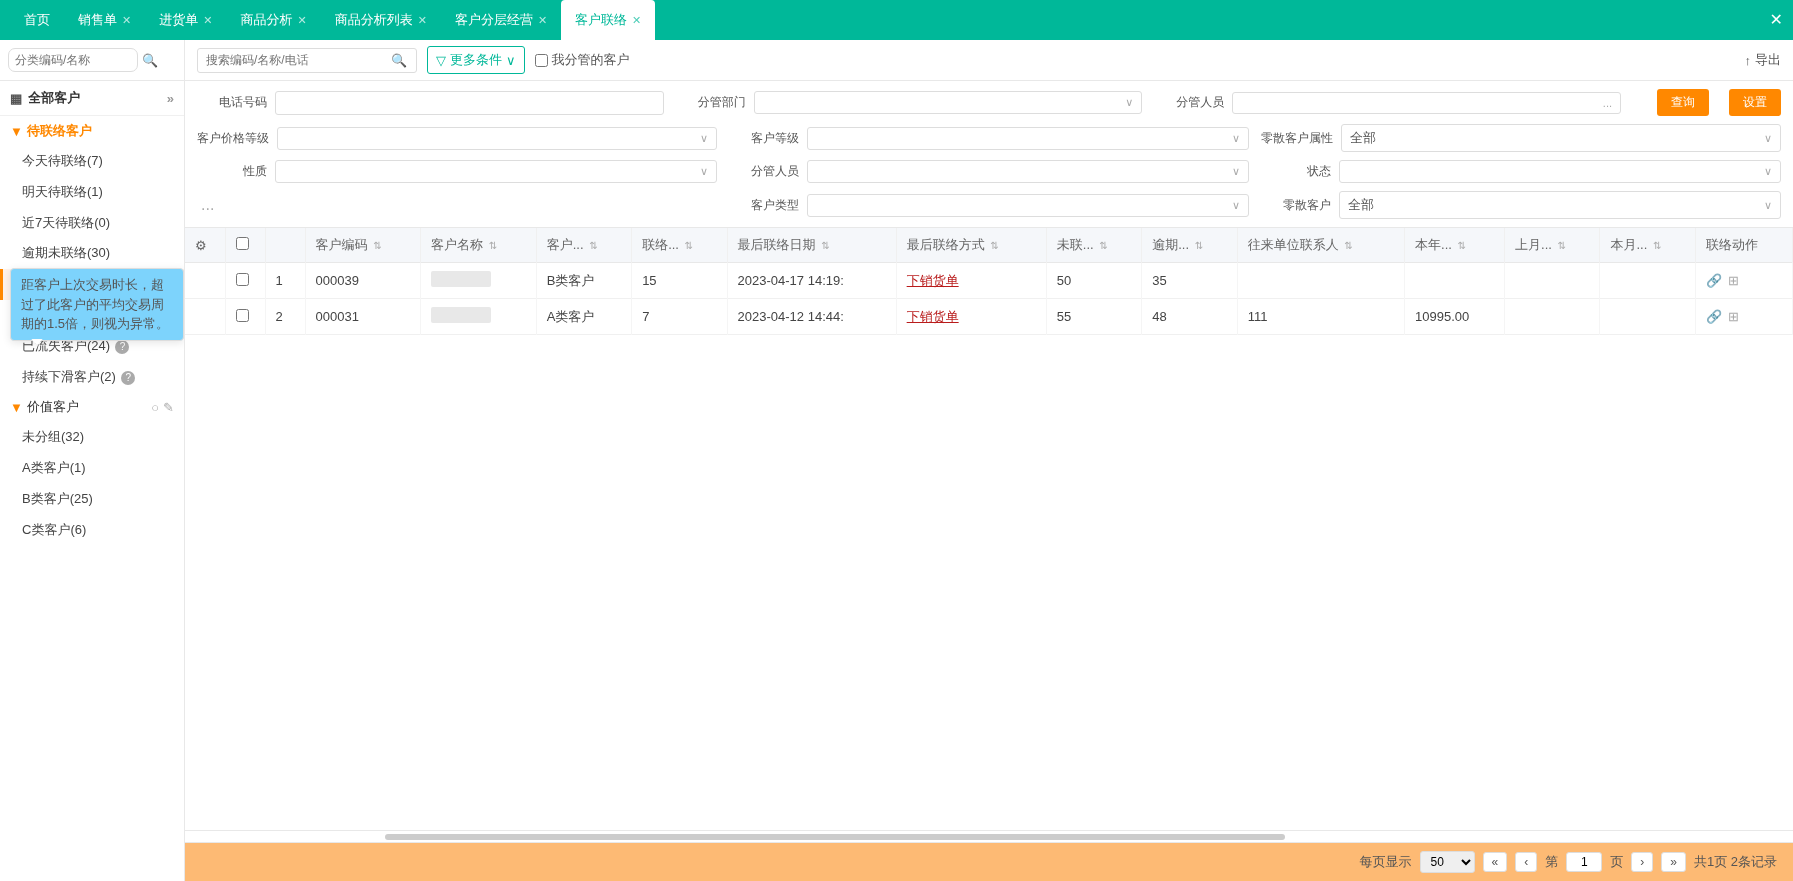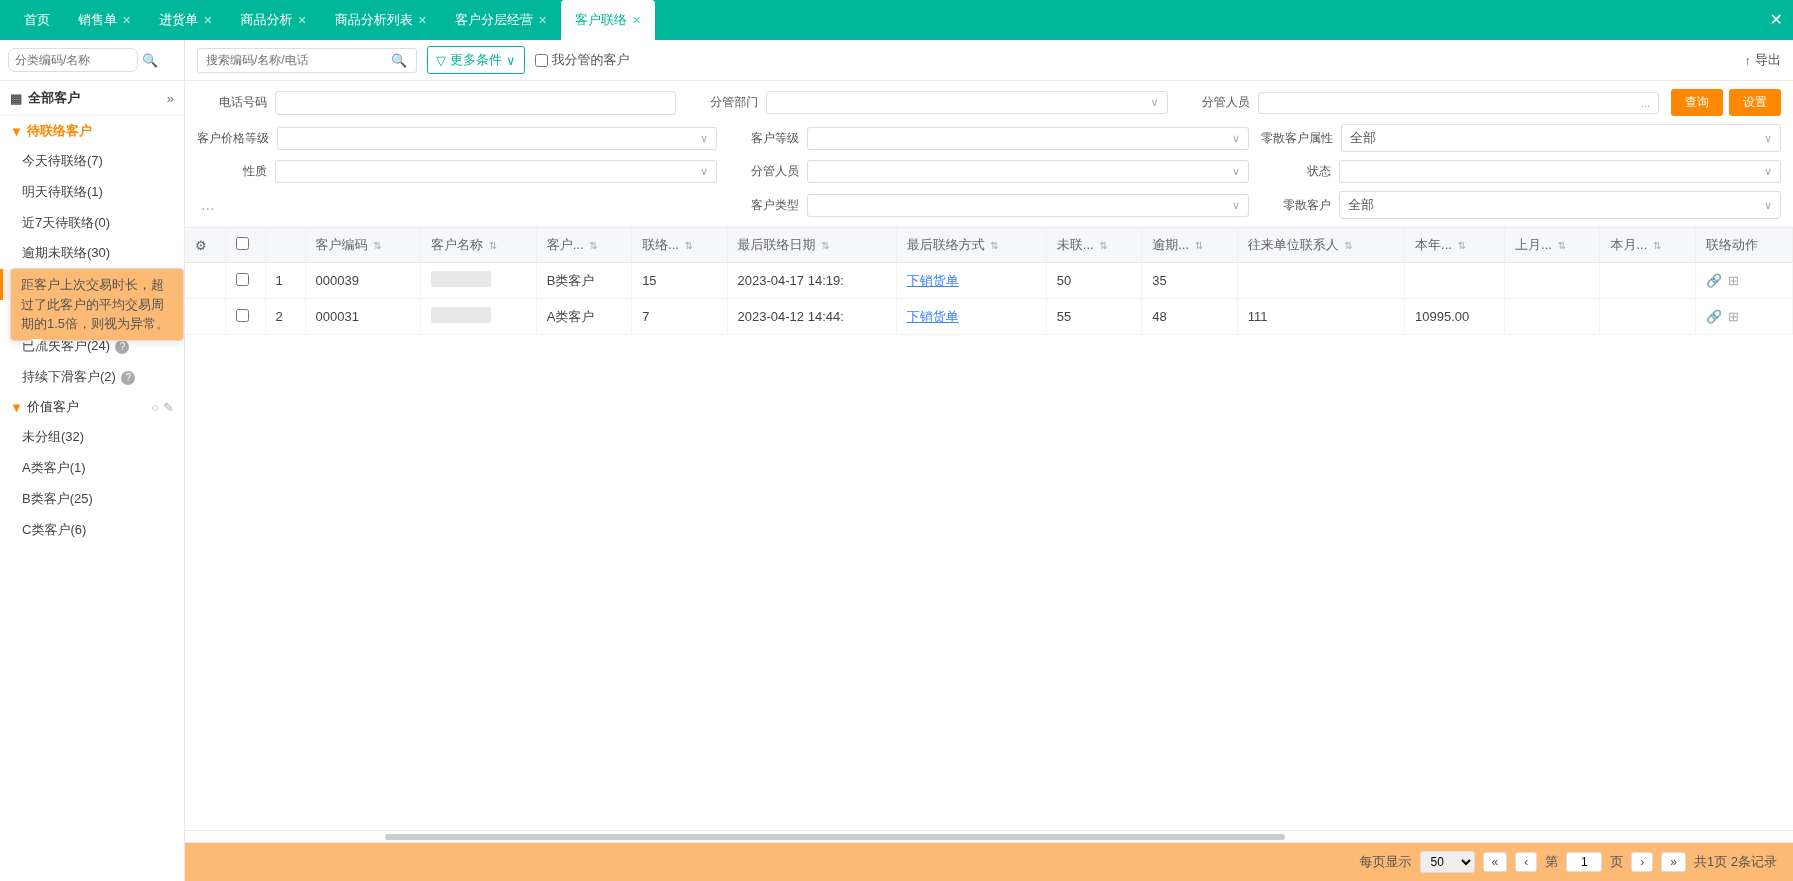--- a/index.html
+++ b/index.html
@@ -136,21 +136,21 @@
       display: flex;
       gap: 4px;
       color: #aaa;
     }
 
     
     .tooltip-box {
       position: absolute;
       top: 228px;
       left: 10px;
-      background: #fdba74;
+      background: #7dd3fc;
       border: 1px solid #ddd;
       border-radius: 4px;
       padding: 6px 10px;
       font-size: 11px;
       color: #555;
       max-width: 310px;
       z-index: 100;
       box-shadow: 0 2px 8px rgba(0,0,0,0.1);
       line-height: 1.5;
     }
@@ -277,22 +277,22 @@
       border: 1px solid #ddd;
       border-radius: 3px;
       padding: 4px 8px;
       font-size: 12px;
       min-width: 120px;
       outline: none;
       color: #555;
     }
     .filter-btn-group {
       display: flex;
-      gap: 6px;
-      margin-left: 0;
+      gap: 20px;
+      margin-left: 24px;
     }
     .btn-query {
       background: #ff8800;
       color: white;
       border: none;
       border-radius: 3px;
       padding: 5px 14px;
       cursor: pointer;
       font-size: 12px;
     }
@@ -341,21 +341,21 @@
     tbody tr {
       border-bottom: 1px solid #f0f0f0;
     }
     tbody td {
       padding: 8px 10px;
       color: #444;
       border-right: 1px solid #f5f5f5;
       white-space: nowrap;
     }
     .sort-icon { color: #aaa; margin-left: 2px; font-size: 10px; }
-    .link-text { color: #3b82f6; text-decoration: underline; cursor: pointer; }
+    .link-text { color: #b91c1c; text-decoration: underline; cursor: pointer; }
     .action-icons { display: flex; gap: 6px; color: #aaa; }
     .action-icon { cursor: pointer; font-size: 13px; }
 
     
     .pagination-bar {
       background: #fdba74;
       border-top: 1px solid #e8e8e8;
       padding: 8px 16px;
       display: flex;
       align-items: center;

